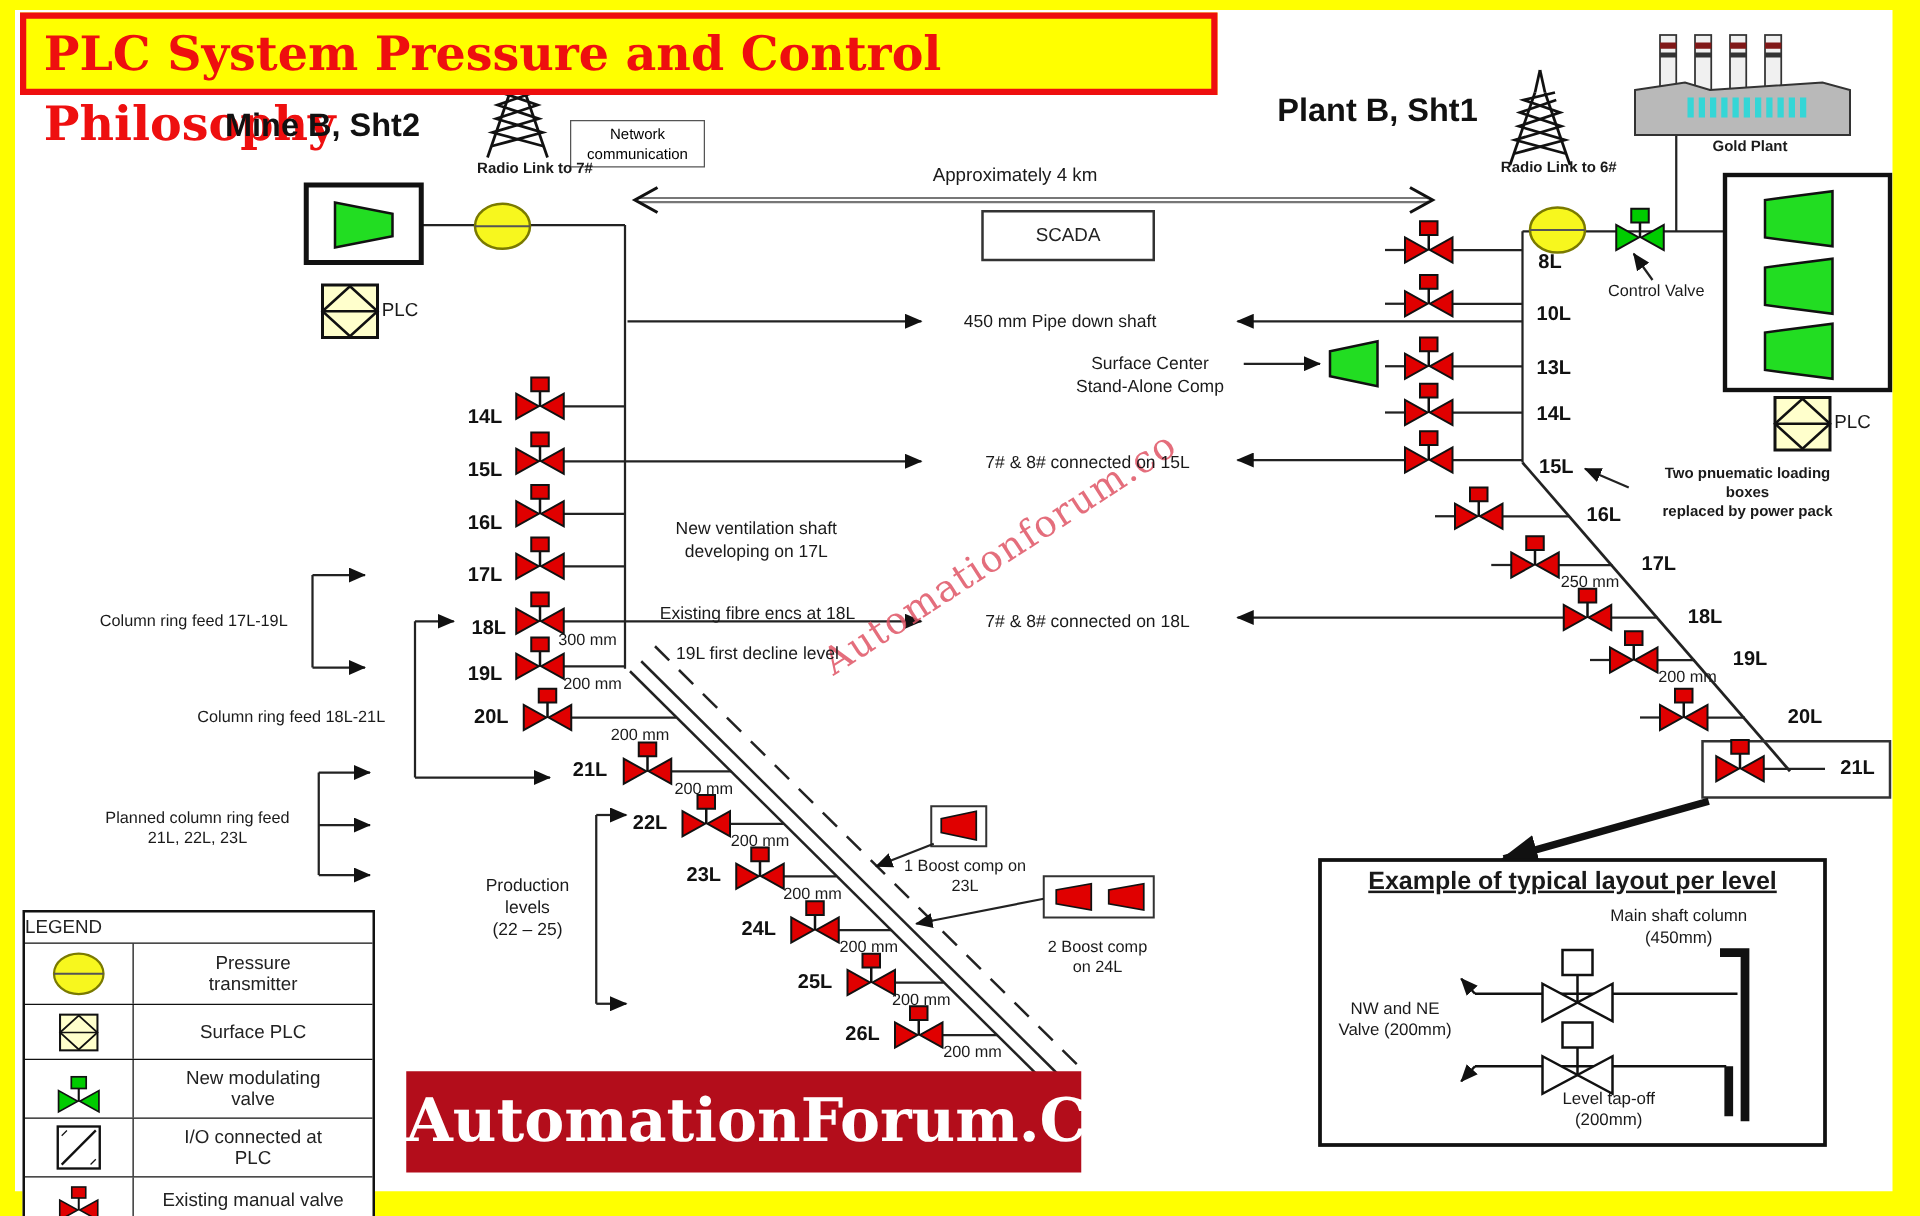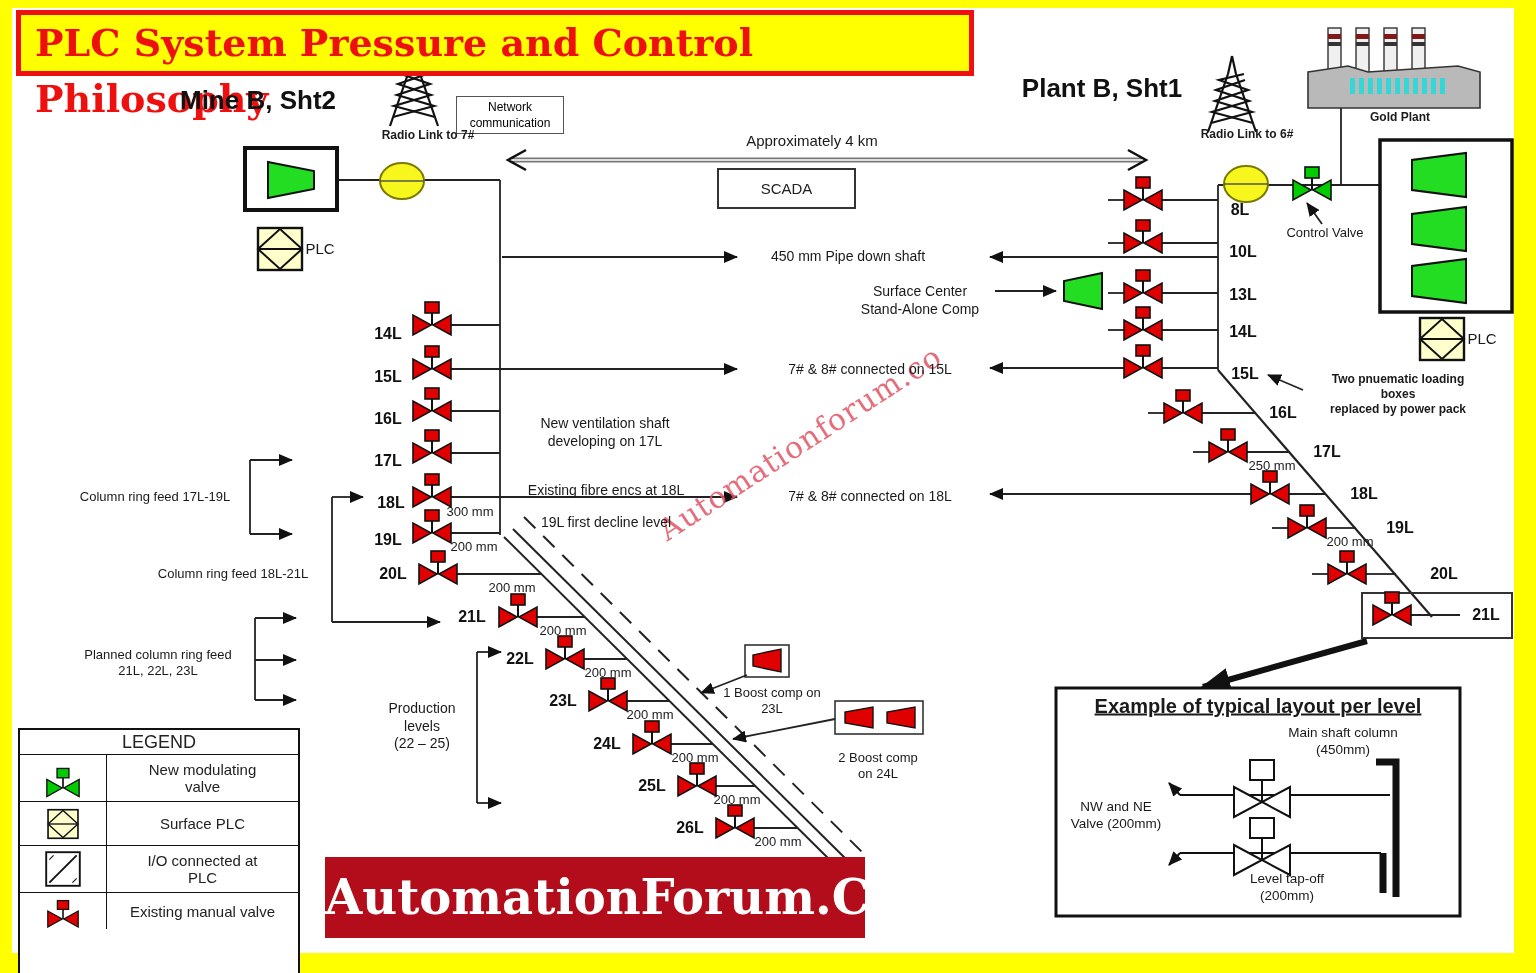--- a/index.html
+++ b/index.html
@@ -13,29 +13,29 @@
   .lvl{font-size:16px;font-weight:600;color:#111;}
   .sm{font-size:13px;}
   .xs{font-size:12px;font-weight:bold;}
   .mine{font-size:26px;font-weight:bold;color:#111;}
   .titlebox{position:absolute;left:16px;top:10px;width:948px;height:56px;background:#ffff00;
        border:5px solid #ee0f0f;}
   .titlebox span{display:block;line-height:56px;padding-left:14px;
        font-family:"DejaVu Serif",serif;font-weight:bold;font-size:38px;color:#ee0f0f;}
   .wbox{position:absolute;background:#fff;border:1.6px solid #555;text-align:center;}
   #netbox{left:456px;top:96px;width:106px;height:34px;font-size:12px;line-height:1.35;padding-top:2px;}
-  #scadabox{left:717px;top:168px;width:135px;height:37px;border:2px solid #333;}
+  #scadabox{left:785px;top:168px;width:135px;height:37px;border:2px solid #333;}
   #scadabox span{line-height:37px;font-size:15px;color:#222;}
   .wm{position:absolute;left:800px;top:443px;transform:translate(-50%,-50%) rotate(-33deg);
       color:#e05566;font-family:"DejaVu Serif",serif;font-size:30px;letter-spacing:1px;opacity:.85;}
   #brand{position:absolute;left:325px;top:857px;width:540px;height:81px;background:#b30d1b;text-align:center;}
   #brand span{line-height:81px;color:#fff;font-family:"DejaVu Serif",serif;font-weight:bold;font-size:48px;}
   #legend{position:absolute;left:18px;top:728px;width:278px;height:244px;border:2px solid #111;background:#fff;}
   .lgrow{display:flex;border-top:1.5px solid #111;}
-  .lghead{height:24px;text-align:center;font-size:18px;line-height:24px;color:#222;border-top:none;display:block;}
+  .lghead{height:24px;font-size:15px;line-height:24px;color:#222;border-top:none;display:block;}
   .lgic{width:86px;border-right:1.5px solid #111;display:flex;align-items:center;justify-content:center;}
   .lgtx{flex:1;display:flex;align-items:center;justify-content:center;font-size:15px;color:#222;
         text-align:center;white-space:pre-line;}
   .exttl{font-size:20px;font-weight:bold;text-decoration:underline;}
   .ex{font-size:13.5px;}
 </style>
 </head>
 <body>
 
 <div id="app">
@@ -370,36 +370,45 @@
   <div class="lbl exttl" style="left:1258px;top:706px">Example of typical layout per level</div>
   <div class="lbl ex pre" style="left:1343px;top:742px">Main shaft column
 (450mm)</div>
   <div class="lbl ex pre" style="left:1116px;top:816px">NW and NE
 Valve (200mm)</div>
   <div class="lbl ex pre" style="left:1287px;top:888px">Level tap-off
 (200mm)</div>
 
   <div id="legend">
     <div class="lgrow lghead">LEGEND</div>
+    <div class="lgrow" style="height:48px">
+      <div class="lgic">
+          <svg width="80" height="44" viewBox="-40 -22 80 44" preserveAspectRatio="xMidYMid meet">
+            <use href="#pt" transform="scale(0.9)"></use>
+          </svg>
+        </div>
+      <div class="lgtx">Pressure
+transmitter</div>
+    </div>
+    <div class="lgrow" style="height:43px">
+      <div class="lgic">
+          <svg width="80" height="40" viewBox="-40 -20 80 40" preserveAspectRatio="xMidYMid meet">
+            <use href="#plcI" transform="scale(0.68)"></use>
+          </svg>
+        </div>
+      <div class="lgtx">Surface PLC</div>
+    </div>
     <div class="lgrow" style="height:46px">
       <div class="lgic">
           <svg width="80" height="42" viewBox="-40 -21 80 42" preserveAspectRatio="xMidYMid meet">
             <use href="#vgreen" transform="translate(0,10) scale(0.85)"></use>
           </svg>
         </div>
       <div class="lgtx">New modulating
 valve</div>
-    </div>
-    <div class="lgrow" style="height:43px">
-      <div class="lgic">
-          <svg width="80" height="40" viewBox="-40 -20 80 40" preserveAspectRatio="xMidYMid meet">
-            <use href="#plcI" transform="scale(0.68)"></use>
-          </svg>
-        </div>
-      <div class="lgtx">Surface PLC</div>
     </div>
     <div class="lgrow" style="height:46px">
       <div class="lgic">
           <svg width="80" height="42" viewBox="-40 -21 80 42" preserveAspectRatio="xMidYMid meet">
             <use href="#ioI" transform="scale(1.05)"></use>
           </svg>
         </div>
       <div class="lgtx">I/O connected at
 PLC</div>
     </div>

